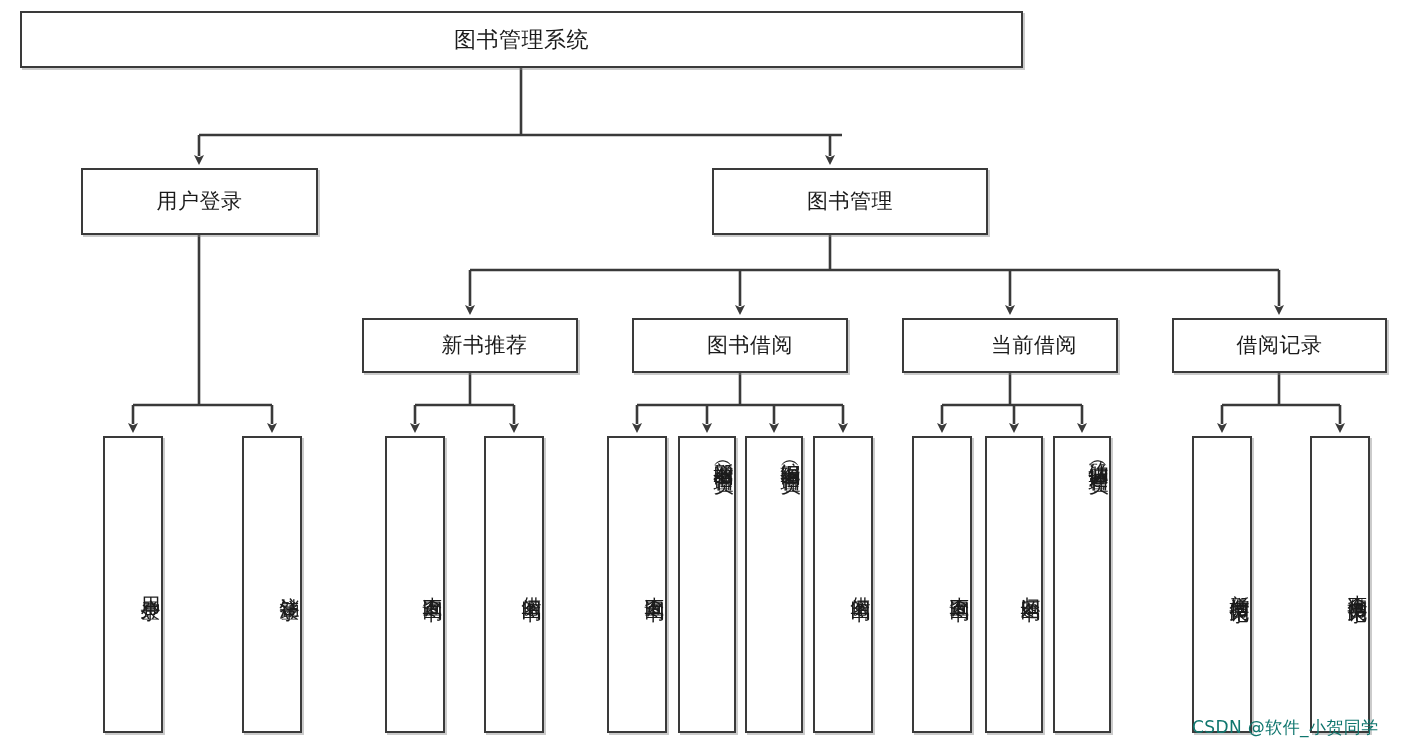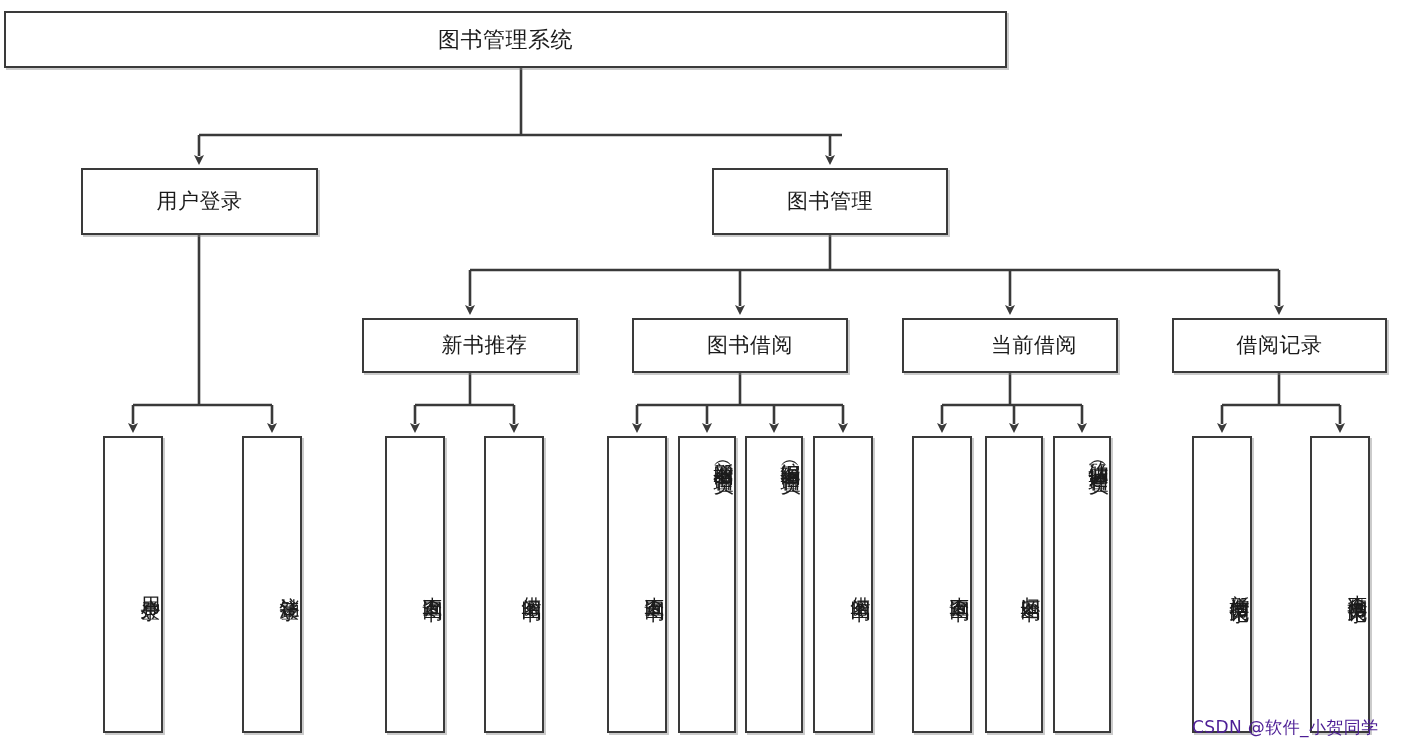--- a/index.html
+++ b/index.html
@@ -63,21 +63,21 @@
     line-height: 1.05;
     letter-spacing: 2px;
     width: 100%;
     text-align: center;
   }
   .node.vert.mid {
     align-items: center;
   }
   .watermark {
     position: absolute;
-    color: #4c1d95;
+    color: #0f766e;
     font-size: 17px;
     white-space: nowrap;
     letter-spacing: 0.4px;
     text-align: right;
   }
 </style>
 </head>
 <body>
 
 <div id="canvas">
@@ -125,28 +125,28 @@
       <path d="M1014,405 L1014,424" marker-end="url(#arrow)"></path>
       <path d="M1082,405 L1082,424" marker-end="url(#arrow)"></path>
 
       <path d="M1279,373 L1279,405"></path>
       <path d="M1222,405 L1340,405"></path>
       <path d="M1222,405 L1222,424" marker-end="url(#arrow)"></path>
       <path d="M1340,405 L1340,424" marker-end="url(#arrow)"></path>
     </g>
   </svg>
 
-  <div class="node horiz root" style="left:4px; top:11px; width:1003px; height:57px;">
+  <div class="node horiz root" style="left:20px; top:11px; width:1003px; height:57px;">
     <span class="lbl">图书管理系统</span>
   </div>
 
   <div class="node horiz" style="left:81px; top:168px; width:237px; height:67px;">
     <span class="lbl">用户登录</span>
   </div>
-  <div class="node horiz" style="left:712px; top:168px; width:236px; height:67px;">
+  <div class="node horiz" style="left:712px; top:168px; width:276px; height:67px;">
     <span class="lbl">图书管理</span>
   </div>
 
   <div class="node horiz" style="left:362px; top:318px; width:216px; height:55px;padding-left:29px;">
     <span class="lbl">新书推荐</span>
   </div>
   <div class="node horiz" style="left:632px; top:318px; width:216px; height:55px;padding-left:20px;">
     <span class="lbl">图书借阅</span>
   </div>
   <div class="node horiz" style="left:902px; top:318px; width:216px; height:55px;padding-left:48px;">

